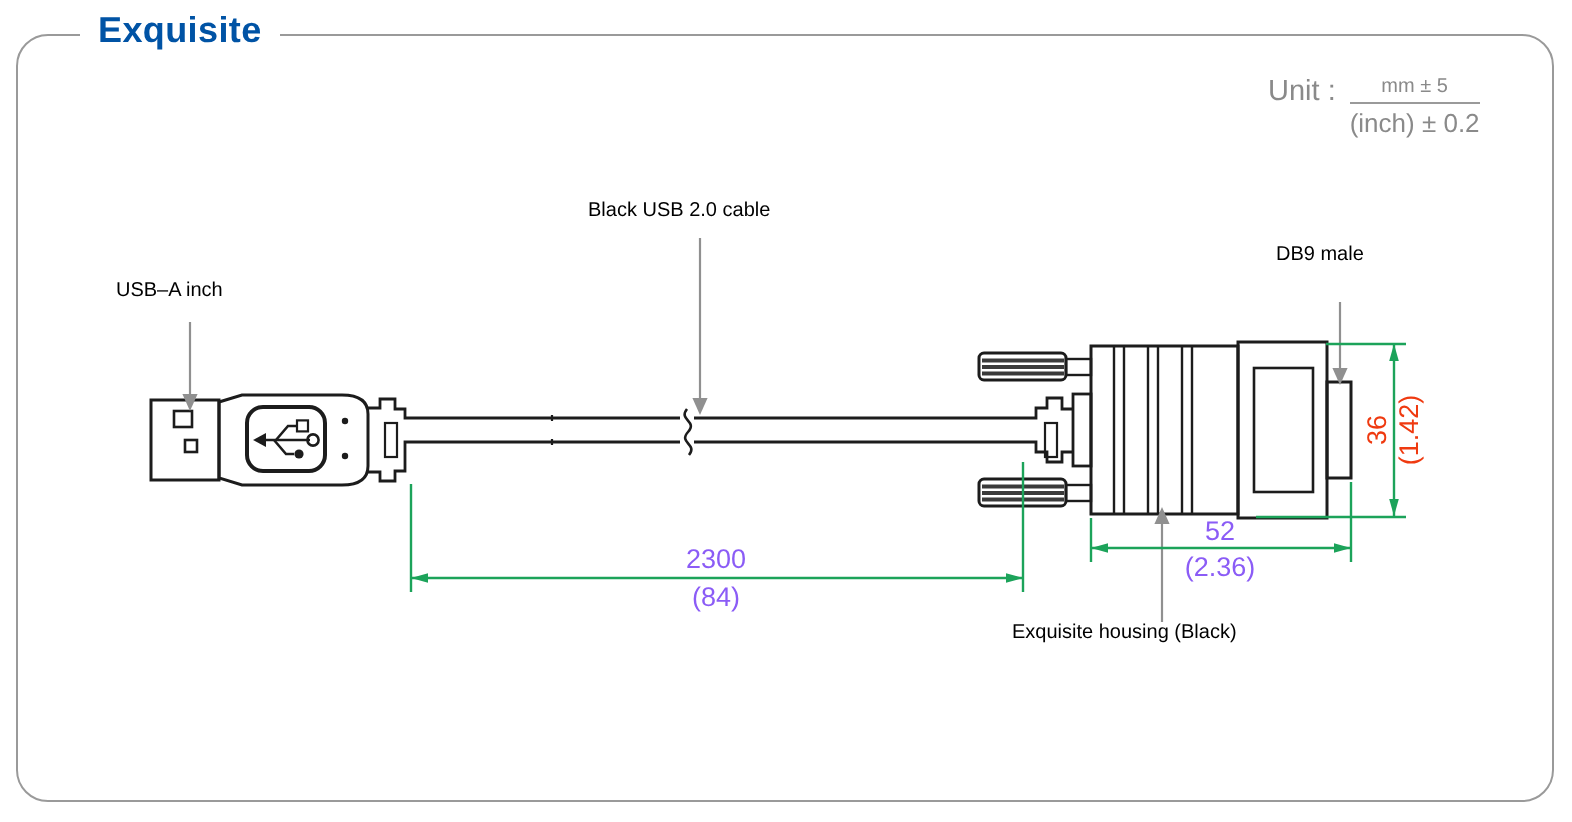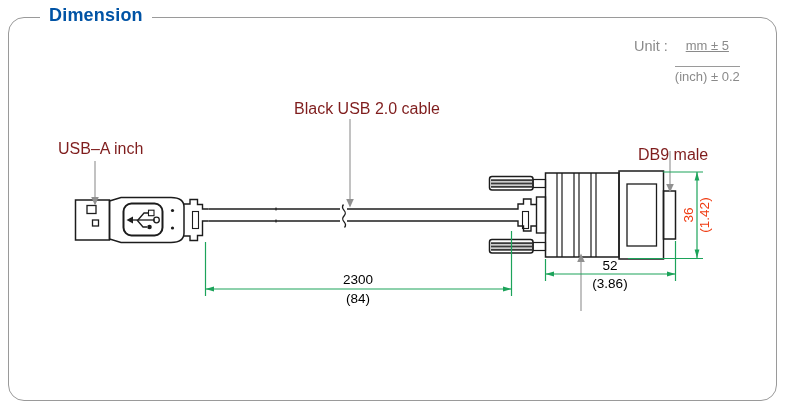--- a/index.html
+++ b/index.html
@@ -16,46 +16,46 @@
     position:absolute;left:40px;top:5px;background:#ffffff;padding:0 9px;
     color:#0053a5;font-size:18px;font-weight:700;letter-spacing:0.2px;white-space:nowrap;
   }
   
   .unit-row{
     position:absolute;left:634px;top:38px;display:flex;align-items:flex-start;gap:7px;
     color:#8a8a8a;
   }
   .unit-label{font-size:14.5px;}
   .fraction{display:flex;flex-direction:column;align-items:center;}
-  .fraction .num{font-size:13px;padding:0 10px 2px 10px;text-decoration:underline;}
-  .fraction .den{font-size:13px;padding-top:2px;border-top:1px solid #9a9a9a;margin-top:11px;}
+  .fraction .num{font-size:10px;padding:0 10px 2px 10px;}
+  .fraction .den{font-size:13px;padding-top:2px;border-top:1px solid #9a9a9a;}
   
   .lbl{
-    position:absolute;color:#7f1d1d;font-size:16px;white-space:nowrap;
+    position:absolute;color:#000000;font-size:10px;white-space:nowrap;
   }
   
   .dim{
-    position:absolute;color:#000000;font-size:13.5px;line-height:15px;
+    position:absolute;color:#8b5cf6;font-size:13.5px;line-height:15px;
     text-align:center;white-space:nowrap;
   }
   .dim-rot{
     position:absolute;left:651px;top:199px;width:92px;height:32px;
     transform:rotate(-90deg);color:#ef3a10;font-size:13.5px;line-height:16px;
     text-align:center;
   }
   .dim-rot span{display:block;}
   svg{position:absolute;left:0;top:0;}
 </style>
 </head>
 <body>
 
 <div id="stage">
 
   <div class="frame"></div>
-  <div class="title">Dimension</div>
+  <div class="title">Exquisite</div>
 
   <div class="unit-row">
     <span class="unit-label">Unit :</span>
     <span class="fraction">
       <span class="num">mm ± 5</span>
       <span class="den">(inch) ± 0.2</span>
     </span>
   </div>
 
   <svg width="786" height="411" viewBox="0 0 786 411">
@@ -169,24 +169,25 @@
       <g>
         <line x1="697" y1="172" x2="697" y2="258" fill="none"></line>
         <polygon points="697,172 694.6,180.5 699.4,180.5" stroke="none"></polygon>
         <polygon points="697,258 694.6,249.5 699.4,249.5" stroke="none"></polygon>
       </g>
     </g>
   </svg>
 
   <div class="lbl" style="left:58px;top:140px">USB–A inch</div>
   <div class="lbl" style="left:294px;top:100px">Black USB 2.0 cable</div>
-  <div class="lbl" style="left:638px;top:146px">DB9 male</div>
+  <div class="lbl" style="left:638px;top:122px">DB9 male</div>
+  <div class="lbl" style="left:506px;top:311px">Exquisite housing (Black)</div>
 
   <div class="dim" style="left:318px;top:272px;width:80px">2300</div>
   <div class="dim" style="left:318px;top:291px;width:80px">(84)</div>
   <div class="dim" style="left:570px;top:258px;width:80px">52</div>
-  <div class="dim" style="left:570px;top:276px;width:80px">(3.86)</div>
+  <div class="dim" style="left:570px;top:276px;width:80px">(2.36)</div>
   <div class="dim-rot">
     <span>36</span>
     <span>(1.42)</span>
   </div>
 
 </div>
 
 </body></html>

